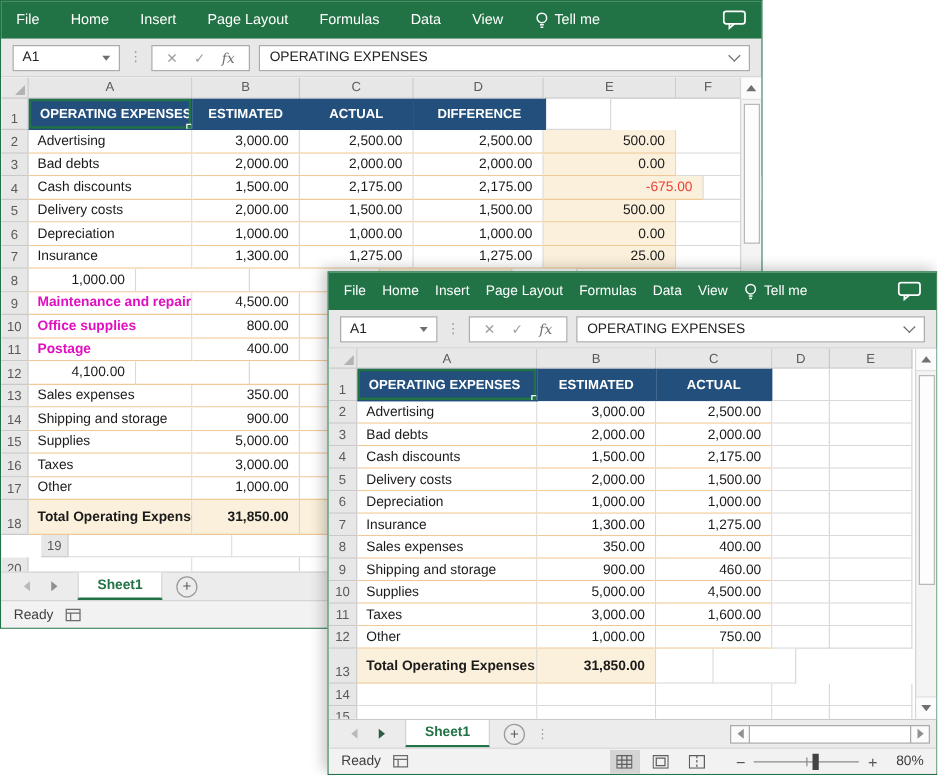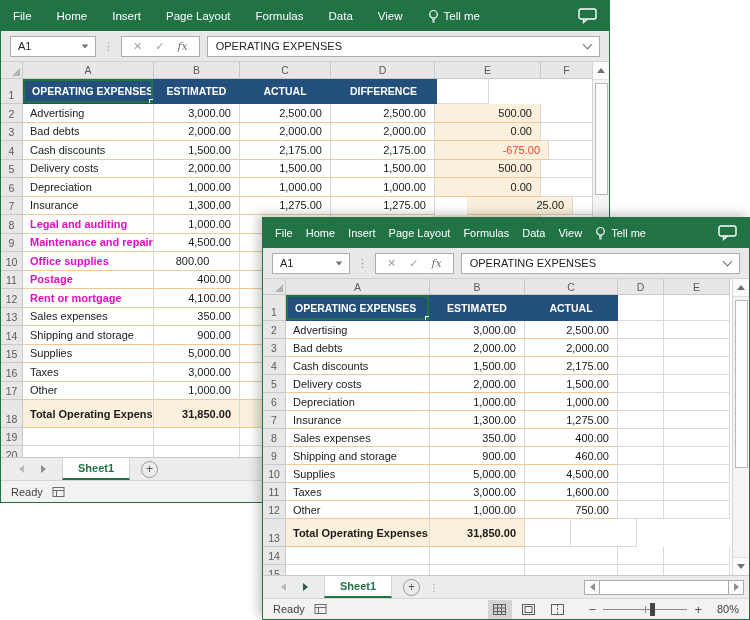--- a/index.html
+++ b/index.html
@@ -216,21 +216,21 @@
             </div>
             <div class="cell tanb num" style="width: 86px;">
               <span>1,500.00</span>
             </div>
             <div class="cell tanb num" style="width: 91px;">
               <span>2,175.00</span>
             </div>
             <div class="cell tanb num" style="width: 104px;">
               <span>2,175.00</span>
             </div>
-            <div class="cell tanb beige num neg" style="width: 114px;">
+            <div class="cell tanb beige num neg" style="width: 128px;">
               <span>-675.00</span>
             </div>
             <div class="cell num" style="width: 52px;"></div>
           </div>
           <div class="grow" style="height: 18.5px;">
             <div class="ghd rn" style="width: 22px;">5</div>
             <div class="cell tanb lbl" style="width: 131px;">
               <span>Delivery costs</span>
             </div>
             <div class="cell tanb num" style="width: 86px;">
@@ -273,30 +273,27 @@
             </div>
             <div class="cell tanb num" style="width: 86px;">
               <span>1,300.00</span>
             </div>
             <div class="cell tanb num" style="width: 91px;">
               <span>1,275.00</span>
             </div>
             <div class="cell tanb num" style="width: 104px;">
               <span>1,275.00</span>
             </div>
-            <div class="cell tanb beige num" style="width: 106px; margin-left: 32px;">
+            <div class="cell tanb beige num" style="width: 106px;">
               <span>25.00</span>
             </div>
             <div class="cell num" style="width: 52px;"></div>
           </div>
           <div class="grow" style="height: 18.5px;">
             <div class="ghd rn" style="width: 22px;">8</div>
-            <div class="cell tanb lbl pink" style="width: 131px;">
-              <span>Legal and auditing</span>
-            </div>
             <div class="cell tanb num" style="width: 86px;">
               <span>1,000.00</span>
             </div>
             <div class="cell tanb num" style="width: 91px;"></div>
             <div class="cell tanb num" style="width: 104px;"></div>
             <div class="cell tanb beige num" style="width: 106px;"></div>
             <div class="cell num" style="width: 52px;"></div>
           </div>
           <div class="grow" style="height: 18.5px;">
             <div class="ghd rn" style="width: 22px;">9</div>
@@ -309,21 +306,21 @@
             <div class="cell tanb num" style="width: 91px;"></div>
             <div class="cell tanb num" style="width: 104px;"></div>
             <div class="cell tanb beige num" style="width: 106px;"></div>
             <div class="cell num" style="width: 52px;"></div>
           </div>
           <div class="grow" style="height: 18.5px;">
             <div class="ghd rn" style="width: 22px;">10</div>
             <div class="cell tanb lbl pink" style="width: 131px;">
               <span>Office supplies</span>
             </div>
-            <div class="cell tanb num" style="width: 86px; justify-content: center;">
+            <div class="cell tanb num" style="width: 86px;">
               <span>800.00</span>
             </div>
             <div class="cell tanb num" style="width: 91px;"></div>
             <div class="cell tanb num" style="width: 104px;"></div>
             <div class="cell tanb beige num" style="width: 106px;"></div>
             <div class="cell num" style="width: 52px;"></div>
           </div>
           <div class="grow" style="height: 18.5px;">
             <div class="ghd rn" style="width: 22px;">11</div>
             <div class="cell tanb lbl pink" style="width: 131px;">
@@ -332,23 +329,20 @@
             <div class="cell tanb num" style="width: 86px;">
               <span>400.00</span>
             </div>
             <div class="cell tanb num" style="width: 91px;"></div>
             <div class="cell tanb num" style="width: 104px;"></div>
             <div class="cell tanb beige num" style="width: 106px;"></div>
             <div class="cell num" style="width: 52px;"></div>
           </div>
           <div class="grow" style="height: 18.5px;">
             <div class="ghd rn" style="width: 22px;">12</div>
-            <div class="cell tanb lbl pink" style="width: 131px;">
-              <span>Rent or mortgage</span>
-            </div>
             <div class="cell tanb num" style="width: 86px;">
               <span>4,100.00</span>
             </div>
             <div class="cell tanb num" style="width: 91px;"></div>
             <div class="cell tanb num" style="width: 104px;"></div>
             <div class="cell tanb beige num" style="width: 106px;"></div>
             <div class="cell num" style="width: 52px;"></div>
           </div>
           <div class="grow" style="height: 18.5px;">
             <div class="ghd rn" style="width: 22px;">13</div>
@@ -422,21 +416,21 @@
             </div>
             <div class="cell beige tanb num boldc" style="width: 86px;">
               <span>31,850.00</span>
             </div>
             <div class="cell beige tanb num boldc" style="width: 91px;"></div>
             <div class="cell beige tanb num boldc" style="width: 104px;"></div>
             <div class="cell beige tanb num boldc" style="width: 106px;"></div>
             <div class="cell num boldc" style="width: 52px;"></div>
           </div>
           <div class="grow" style="height: 18px;">
-            <div class="ghd rn" style="width: 22px;">19</div>
+            <div class="ghd rn" style="width: 22px; margin-left: 32px;">19</div>
             <div class="cell" style="width: 131px;"></div>
             <div class="cell" style="width: 86px;"></div>
             <div class="cell" style="width: 91px;"></div>
             <div class="cell" style="width: 104px;"></div>
             <div class="cell" style="width: 106px;"></div>
             <div class="cell" style="width: 52px;"></div>
           </div>
           <div class="grow" style="height: 18px;">
             <div class="ghd rn" style="width: 22px;">20</div>
             <div class="cell" style="width: 131px;"></div>

